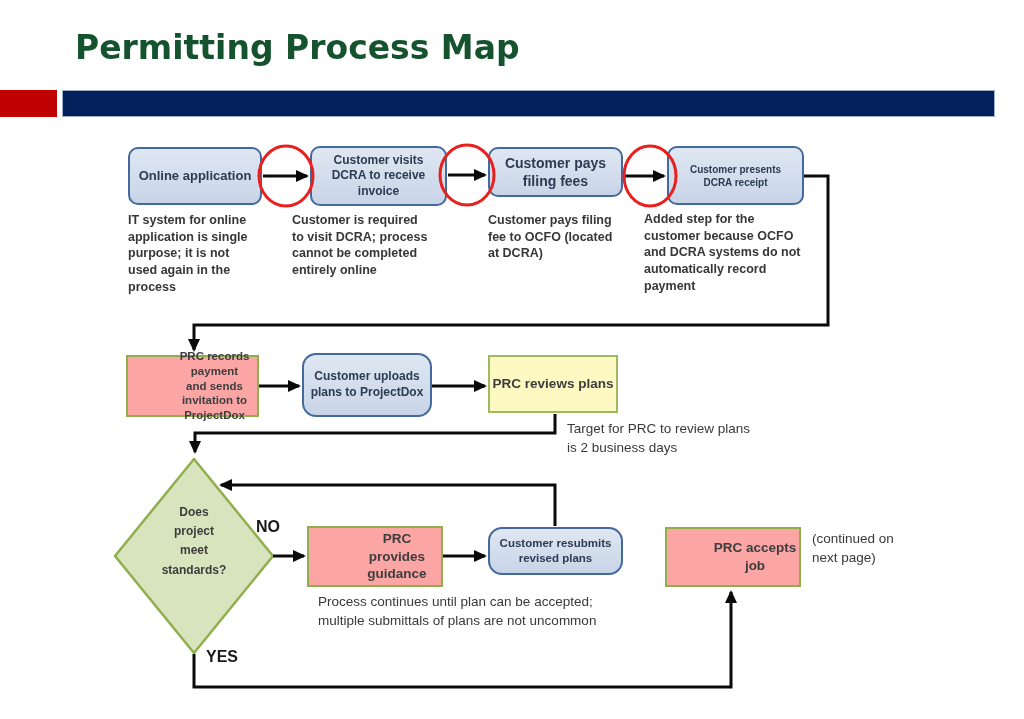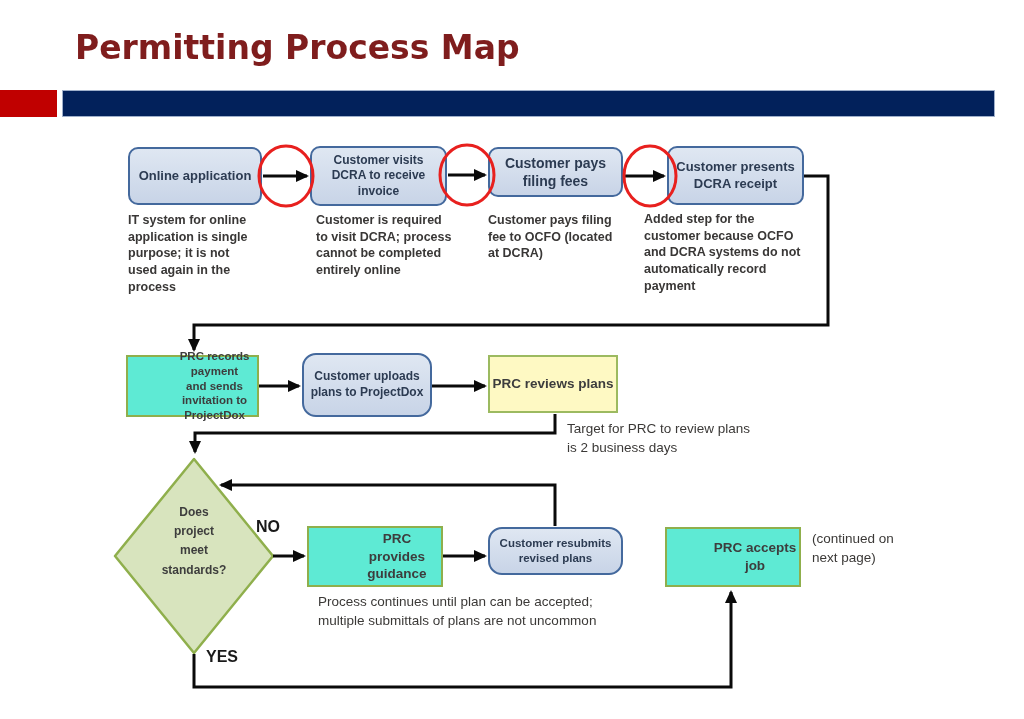--- a/index.html
+++ b/index.html
@@ -1,32 +1,32 @@
 <!DOCTYPE html>
 <html><head>
 <meta charset="utf-8">
 <style>
   html,body{margin:0;padding:0;background:#fff;}
   #canvas{position:relative;width:1024px;height:719px;background:#ffffff;overflow:hidden;
           font-family:"Liberation Sans",sans-serif;}
   .abs{position:absolute;}
   .txt{white-space:pre-line;}
   #title{left:75px;top:28px;font-family:"DejaVu Sans","Liberation Sans",sans-serif;
-         font-weight:bold;font-size:33px;color:#7f1d1d;letter-spacing:0px;}
+         font-weight:bold;font-size:33px;color:#14532d;letter-spacing:0px;}
   #bar-red{left:0;top:90px;width:57px;height:27px;background:#c00000;}
   #bar-navy{left:62px;top:90px;width:933px;height:27px;background:#02215b;border:1px solid #9fb0cb;box-sizing:border-box;}
   svg.layer{position:absolute;left:0;top:0;pointer-events:none;}
   #lines{z-index:1;}
   #circles{z-index:3;}
   .node{box-sizing:border-box;display:flex;align-items:center;justify-content:center;
         text-align:center;z-index:2;line-height:1.3;font-weight:600;}
   .blue{background:linear-gradient(180deg,#dfe7f2 0%,#c8d4e7 100%);
         border:2.5px solid #44699d;border-radius:10px;color:#2c3b52;}
   .blue.big-r{border-radius:14px;}
-  .green{background:#5eead4;border:2.5px solid #8faf4c;color:#3d3d3d;padding-left:44px;}
+  .green{background:#fca5a5;border:2.5px solid #8faf4c;color:#3d3d3d;padding-left:44px;}
   .green-light{background:#fef9c3;border:2.5px solid #9cba60;color:#3d3d3d;}
   .caption{font-size:12.5px;font-weight:bold;color:#393736;line-height:1.33;z-index:2;}
   .note{font-size:13.5px;font-weight:normal;color:#3b3937;line-height:1.4;z-index:2;}
   #legend{left:656px;top:355px;width:254px;height:55px;border:3px solid #e8201e;border-radius:12px;
           box-sizing:border-box;display:flex;align-items:center;z-index:2;background:#fff;}
   #legend-ellipse{width:28px;height:40px;border:3px solid #e8201e;border-radius:50%;
           box-sizing:border-box;margin:0 10px 0 11px;flex:none;}
   #legend-text{font-size:13.5px;font-weight:600;color:#333;line-height:1.35;}
   #diamond-label{left:124px;top:503px;width:140px;text-align:center;font-size:12px;
           font-weight:600;color:#3d3d3d;line-height:1.6;z-index:2;}
@@ -62,29 +62,29 @@
       <path d="M194,654 V687 H731 V592"></path>
     </g>
   </svg>
 
   <div class="abs node blue txt" style="left:128px;top:147px;width:134px;height:58px;font-size:13px;">Online application</div>
   <div class="abs node blue txt" style="left:310px;top:146px;width:137px;height:60px;font-size:12px;">Customer visits
 DCRA to receive
 invoice</div>
   <div class="abs node blue txt" style="left:488px;top:147px;width:135px;height:50px;font-size:14px;">Customer pays
 filing fees</div>
-  <div class="abs node blue txt" style="left:667px;top:146px;width:137px;height:59px;font-size:13px;">Customer  presents
+  <div class="abs node blue txt" style="left:667px;top:146px;width:137px;height:59px;font-size:10px;">Customer  presents
 DCRA receipt</div>
 
   <div class="abs caption txt" style="left:128px;top:212px;width:170px;">IT system for online
 application is single
 purpose; it is not
 used again in the
 process</div>
-  <div class="abs caption txt" style="left:316px;top:212px;width:170px;">Customer is required
+  <div class="abs caption txt" style="left:292px;top:212px;width:170px;">Customer is required
 to visit DCRA; process
 cannot be completed
 entirely online</div>
   <div class="abs caption txt" style="left:488px;top:212px;width:170px;">Customer pays filing
 fee to OCFO (located
 at DCRA)</div>
   <div class="abs caption txt" style="left:644px;top:211px;width:180px;">Added step for the
 customer because OCFO
 and DCRA systems do not
 automatically record

